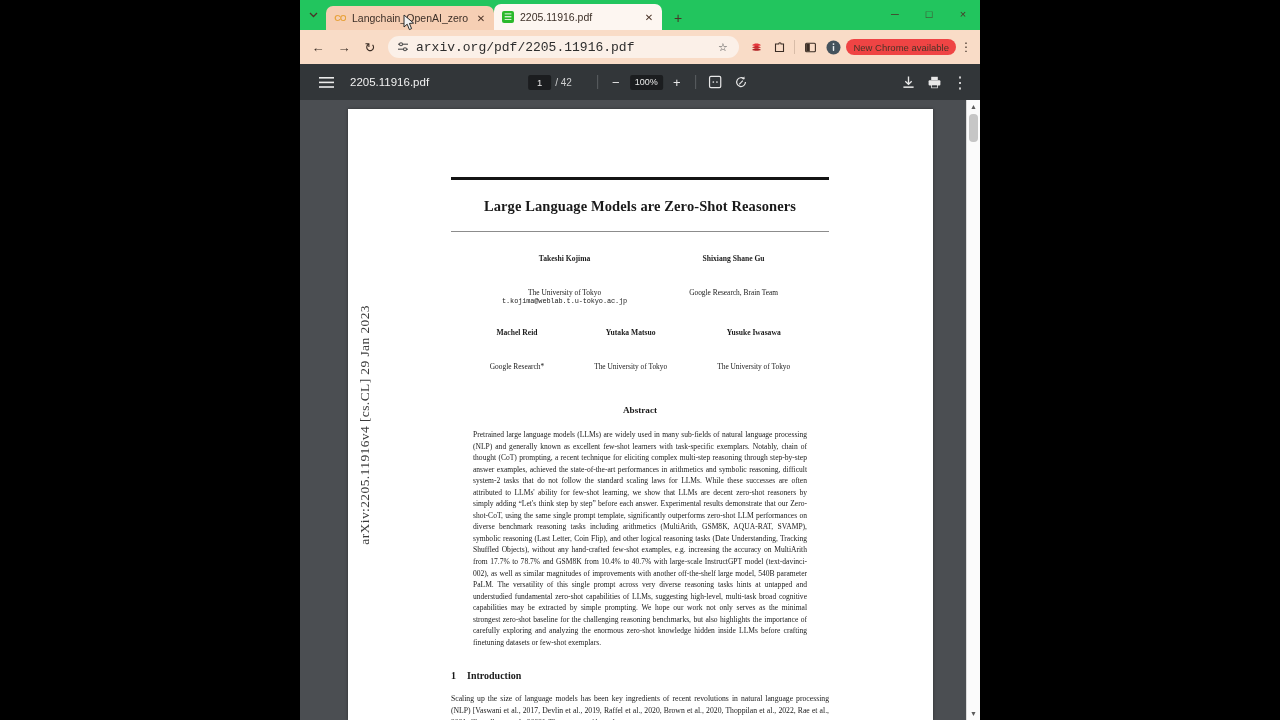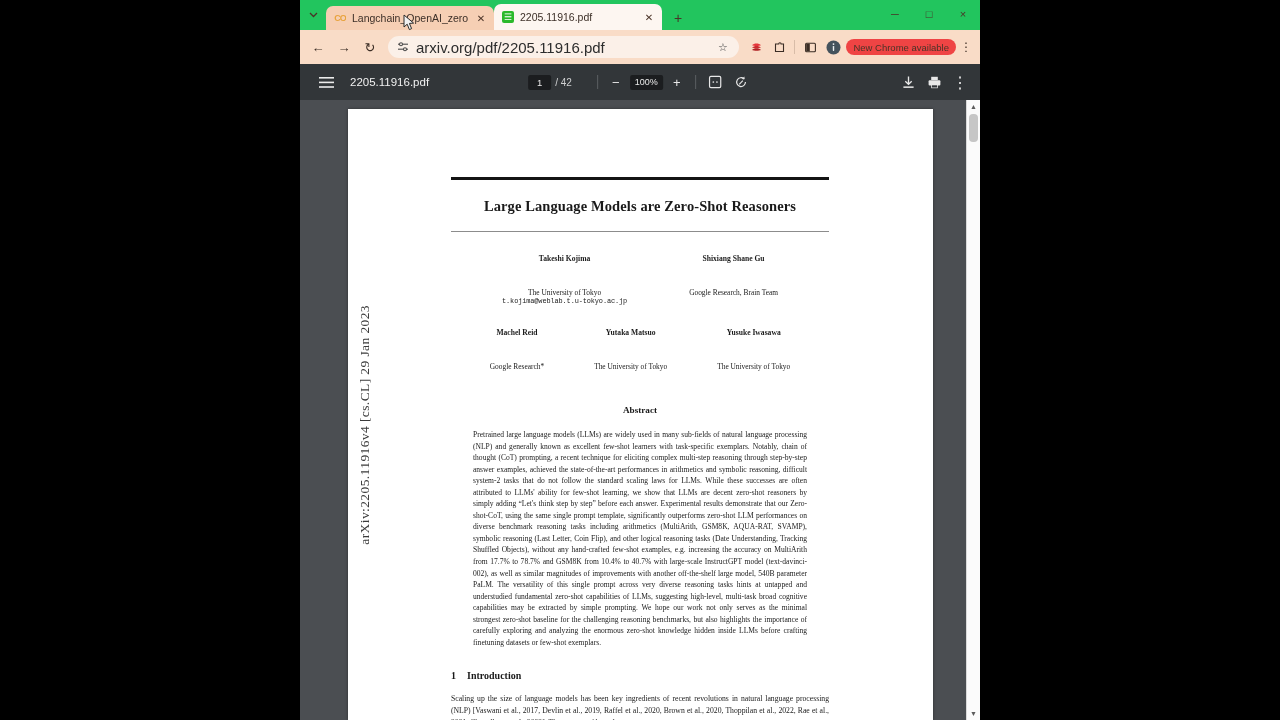--- a/index.html
+++ b/index.html
@@ -144,25 +144,26 @@
     min-width: 0;
   }
   .omni-icon {
     width: 13px; height: 13px;
     flex: 0 0 auto;
     display: flex; align-items: center; justify-content: center;
     color: #4b4b4b;
   }
   .omni-url {
     flex: 1 1 auto;
-    font-size: 15px;
+    font-size: 13px;
     color: #2d2d2d;
     white-space: nowrap;
     overflow: hidden;
     min-width: 0;
+    font-family: Liberation Mono, monospace;
   }
   .omni-star {
     width: 17px; height: 17px;
     display: flex; align-items: center; justify-content: center;
     font-size: 11px; color: #4b4b4b;
     flex: 0 0 auto;
   }
   .ext-icons {
     display: flex; align-items: center; gap: 1px;
     flex: 0 0 auto;

